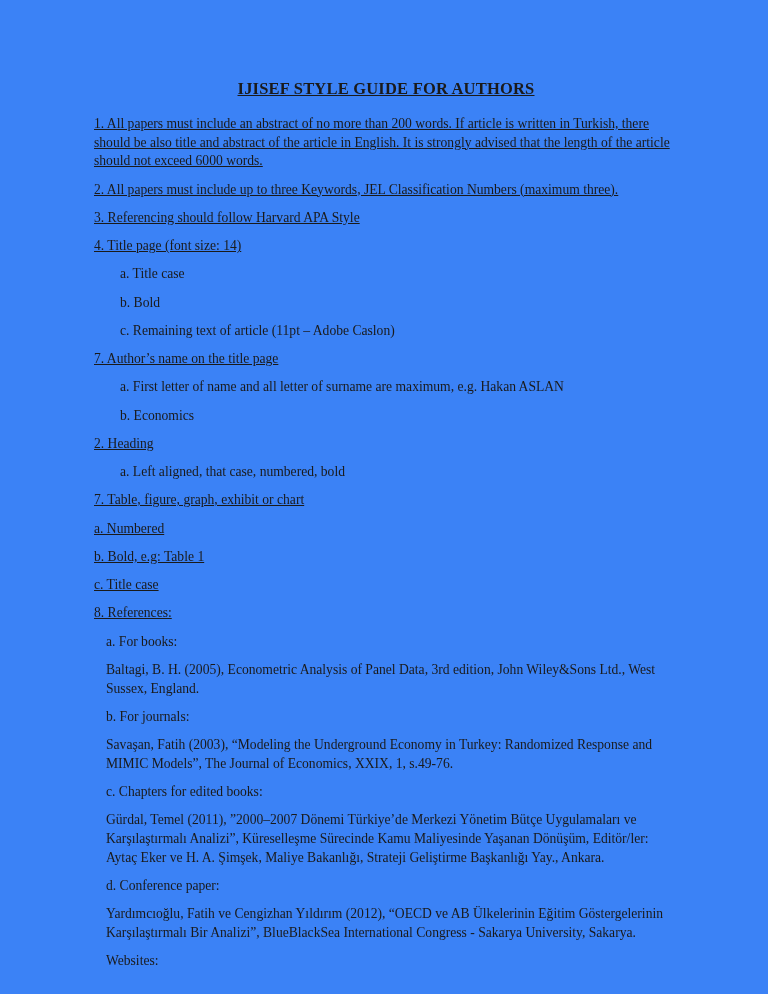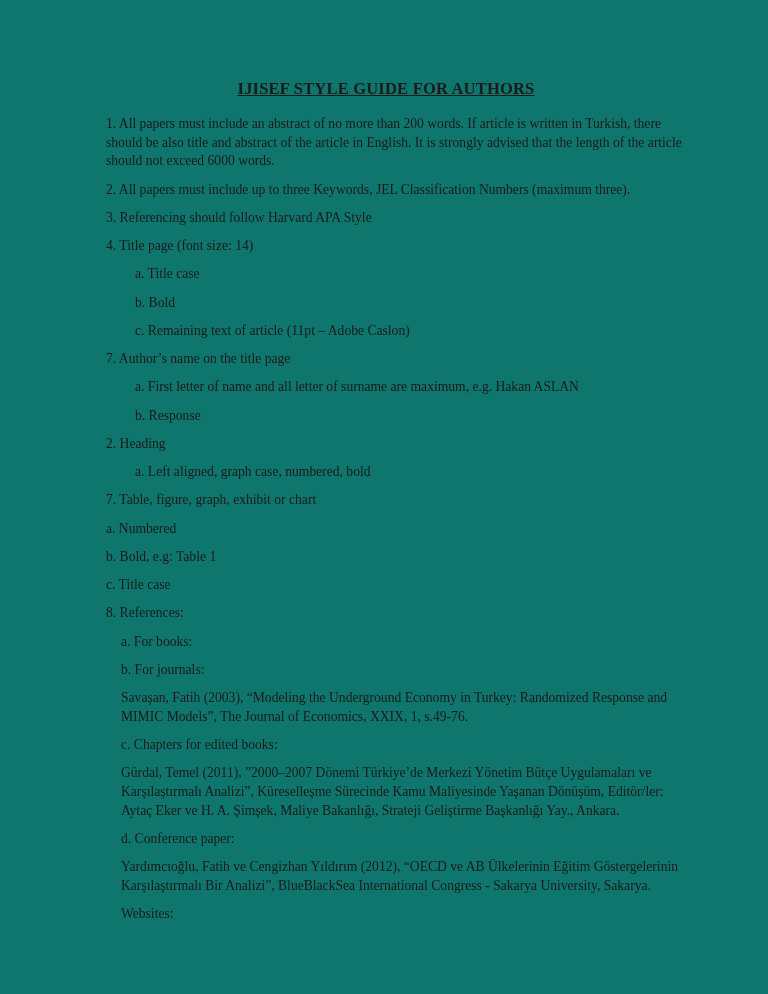--- a/index.html
+++ b/index.html
@@ -4,68 +4,69 @@
 <style>
   html, body {
     margin: 0;
     padding: 0;
     background: #ffffff;
   }
   .page {
     position: relative;
     width: 768px;
     height: 994px;
-    background: #0f766e;
+    background: #3b82f6;
     box-sizing: border-box;
     padding: 78px 86px 40px 90px;
     font-family: "Liberation Serif", "DejaVu Serif", serif;
     font-size: 13.6px;
     line-height: 1.38;
     color: #1a1a1a;
     overflow: hidden;
   }
   .title {
     font-size: 16.5px;
     font-weight: bold;
     text-decoration: underline;
     text-align: center;
     margin: 0 0 14px 0;
     letter-spacing: 0.2px;
   }
   .p {
     margin: 0 0 9.5px 0;
   }
-  .i0 { margin-left: 16px; }
-  .i1 { margin-left: 45px; }
-  .i2 { margin-left: 31px; }
+  .i0 { margin-left: 4px; text-decoration: underline; }
+  .i1 { margin-left: 30px; }
+  .i2 { margin-left: 16px; }
 </style>
 </head>
 <body>
 
 <div class="page">
   <h1 class="title">IJISEF STYLE GUIDE FOR AUTHORS</h1>
 
   <p class="p i0">1. All papers must include an abstract of no more than 200 words. If article is written in Turkish, there should be also title and abstract of the article in English. It is strongly advised that the length of the article should not exceed 6000 words.</p>
   <p class="p i0">2. All papers must include up to three Keywords, JEL Classification Numbers (maximum three).</p>
   <p class="p i0">3. Referencing should follow Harvard APA Style</p>
   <p class="p i0">4. Title page (font size: 14)</p>
   <p class="p i1">a. Title case</p>
   <p class="p i1">b. Bold</p>
   <p class="p i1">c. Remaining text of article (11pt – Adobe Caslon)</p>
   <p class="p i0">7. Author’s name on the title page</p>
   <p class="p i1">a. First letter of name and all letter of surname are maximum,   e.g. Hakan ASLAN</p>
-  <p class="p i1">b. Response</p>
+  <p class="p i1">b. Economics</p>
   <p class="p i0">2. Heading</p>
-  <p class="p i1">a. Left aligned, graph case, numbered, bold</p>
+  <p class="p i1">a. Left aligned, that case, numbered, bold</p>
   <p class="p i0">7. Table, figure, graph, exhibit or chart</p>
   <p class="p i0">a. Numbered</p>
   <p class="p i0">b. Bold, e.g: Table 1</p>
   <p class="p i0">c. Title case</p>
   <p class="p i0">8. References:</p>
   <p class="p i2">a. For books:</p>
+  <p class="p i2">Baltagi, B. H. (2005), Econometric Analysis of Panel Data, 3rd edition, John Wiley&amp;Sons Ltd., West Sussex, England.</p>
   <p class="p i2">b. For journals:</p>
   <p class="p i2">Savaşan, Fatih (2003), “Modeling the Underground Economy in Turkey: Randomized Response and MIMIC Models”, The Journal of Economics, XXIX, 1, s.49-76.</p>
   <p class="p i2">c. Chapters for edited books:</p>
   <p class="p i2">Gürdal, Temel (2011), ”2000–2007 Dönemi Türkiye’de Merkezi Yönetim Bütçe Uygulamaları ve Karşılaştırmalı Analizi”, Küreselleşme Sürecinde Kamu Maliyesinde Yaşanan Dönüşüm, Editör/ler: Aytaç Eker ve H. A. Şimşek, Maliye Bakanlığı, Strateji Geliştirme Başkanlığı Yay., Ankara.</p>
   <p class="p i2">d. Conference paper:</p>
   <p class="p i2">Yardımcıoğlu, Fatih ve Cengizhan Yıldırım (2012), “OECD ve AB Ülkelerinin Eğitim Göstergelerinin Karşılaştırmalı Bir Analizi”, BlueBlackSea International Congress - Sakarya University, Sakarya.</p>
   <p class="p i2">Websites:</p>
 </div>
 
 </body></html>

